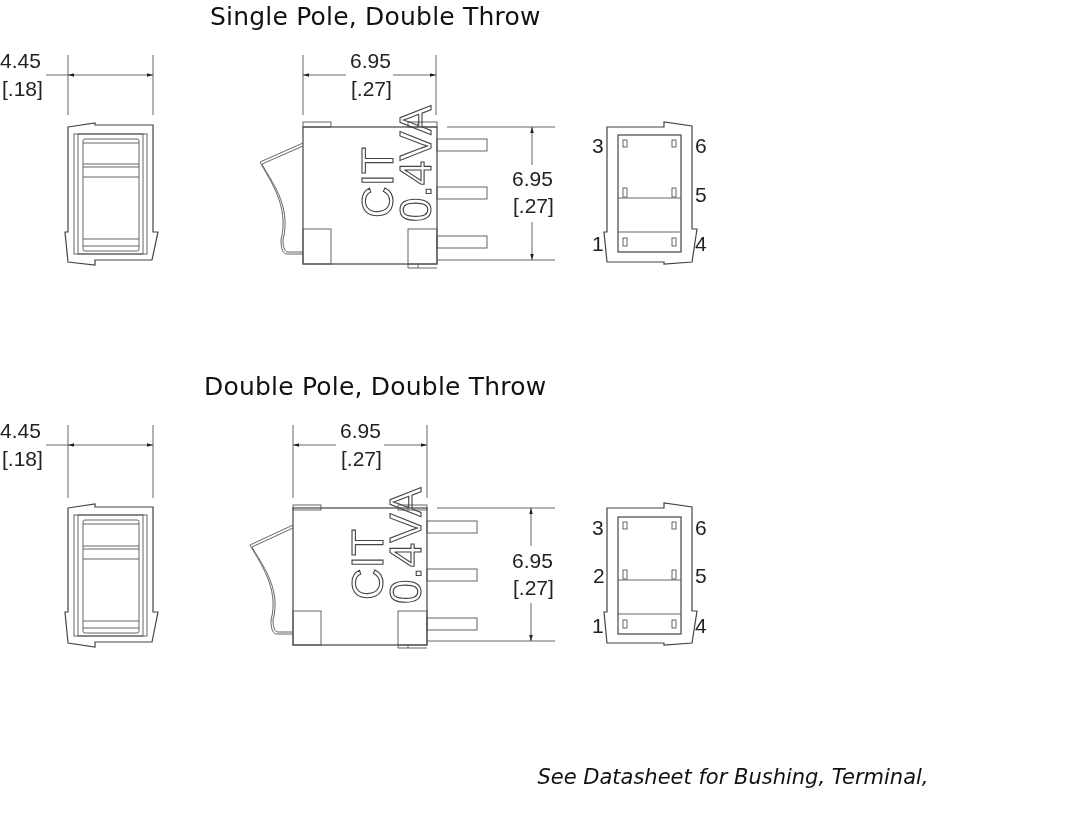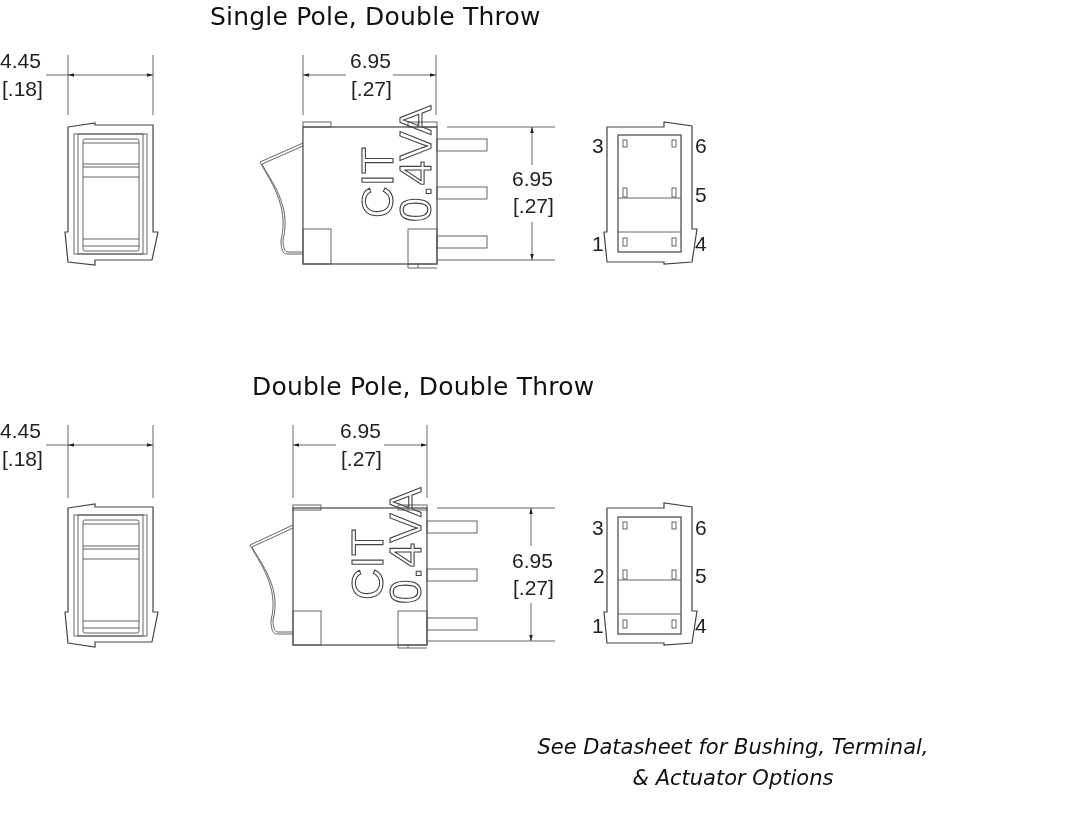--- a/index.html
+++ b/index.html
@@ -10,21 +10,21 @@
   .dim { font-family: "Liberation Sans", sans-serif; font-size: 21px; fill: #222; }
   .pin { font-family: "Liberation Sans", sans-serif; font-size: 21px; fill: #222; }
   .ln { stroke: #444; stroke-width: 1.2; fill: none; }
   .thin { stroke: #555; stroke-width: 0.9; fill: none; }
   .mark { font-family: "Liberation Sans", sans-serif; font-size: 44px; fill: none; stroke: #444; stroke-width: 1.1; }
 </style>
 </head>
 <body>
 
 <div class="title" style="left:210px; top:2px;">Single Pole, Double Throw</div>
-<div class="title" style="left:204px; top:372px;margin-left:48px;">Double Pole, Double Throw</div>
+<div class="title" style="left:204px; top:372px;">Double Pole, Double Throw</div>
 
 <svg width="1080" height="826" viewBox="0 0 1080 826">
   <defs>
     <marker id="arr" viewBox="0 0 10 10" refX="10" refY="5" markerWidth="14" markerHeight="6" orient="auto-start-reverse" markerUnits="userSpaceOnUse">
       <path d="M0,2 L10,5 L0,8 Z" fill="#222"></path>
     </marker>
   </defs>
 
   <g>
 
@@ -182,16 +182,15 @@
       <text class="pin" x="592" y="535">3</text>
       <text class="pin" x="695" y="535">6</text>
       <text class="pin" x="593" y="583">2</text>
       <text class="pin" x="695" y="583">5</text>
       <text class="pin" x="592" y="633">1</text>
       <text class="pin" x="695" y="633">4</text>
     </g>
   </g>
 </svg>
 
-<div class="note" style="left:503px; top:732px;">
+<div class="note" style="left:503px; top:762px;">
   <div>See Datasheet for Bushing, Terminal,</div>
-  <div>&amp; Actuator Options</div>
 </div>
 
 </body></html>

